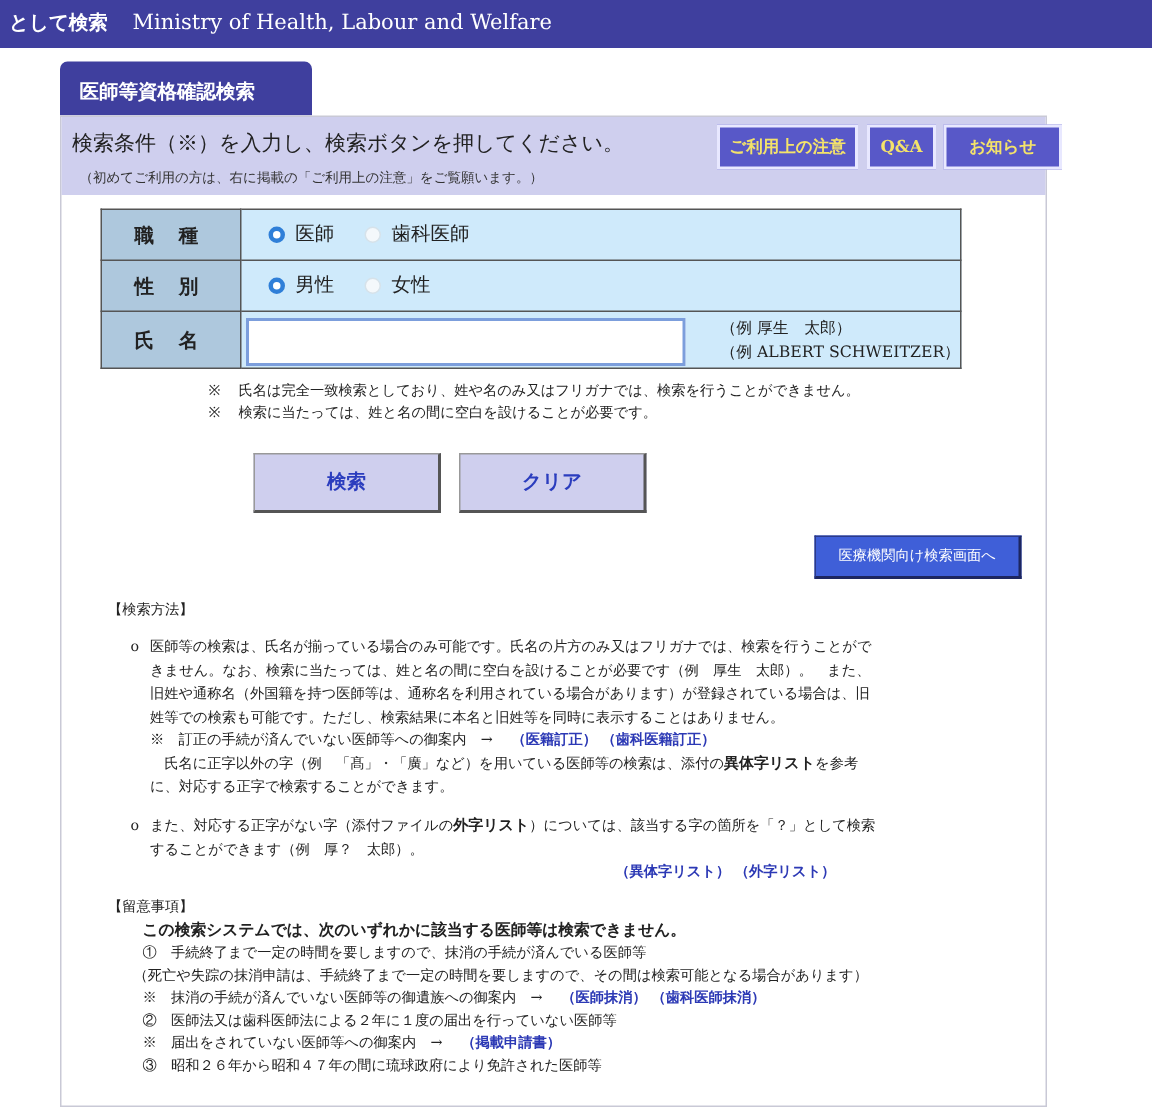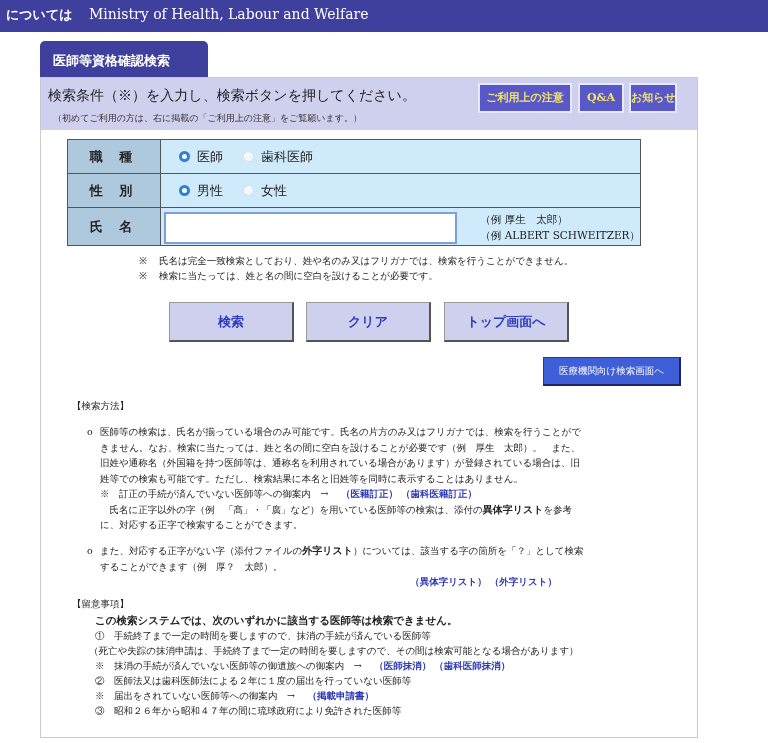--- a/index.html
+++ b/index.html
@@ -49,34 +49,34 @@
   .caution { position: absolute; left: 46px; top: 535px; font-size: 9.5px; line-height: 15px; white-space: nowrap; }
   .caution .h { font-weight: bold; font-size: 10.5px; margin-left: 8px; }
   .caution .ln { padding-left: 8px; }
   .caution .ln2 { padding-left: 2px; }
 </style>
 </head>
 <body>
 
 <div class="topbar">
   <div class="ttl">
-    <span class="jp">については</span>
+    <span class="jp">として検索</span>
     <span>Ministry of Health, Labour and Welfare</span>
   </div>
 </div>
 
 <div class="tab">医師等資格確認検索</div>
 
 <div class="panel">
   <div class="instr">
     <div class="main">検索条件（※）を入力し、検索ボタンを押してください。</div>
     <div class="sub">（初めてご利用の方は、右に掲載の「ご利用上の注意」をご覧願います。）</div>
     <div class="hbtn" style="left:437px;width:94px;">ご利用上の注意</div>
     <div class="hbtn" style="left:537px;width:46px;">Q&amp;A</div>
-    <div class="hbtn" style="left:588px;width:48px;">お知らせ</div>
+    <div class="hbtn" style="left:588px;width:79px;">お知らせ</div>
   </div>
 
   <table class="form">
     <tbody>
         <tr class="r1">
       <td class="lbl">職 種</td>
       <td class="val" colspan="2">
         <label class="radio-opt">
           <span class="rdot on"></span>
           <span>医師</span>
@@ -113,21 +113,20 @@
   </tbody>
     </table>
 
   <div class="notes">
     <div><span>※</span><span>氏名は完全一致検索としており、姓や名のみ又はフリガナでは、検索を行うことができません。</span></div>
     <div><span>※</span><span>検索に当たっては、姓と名の間に空白を設けることが必要です。</span></div>
   </div>
 
   <div class="bbtn" style="left:128px;">検索</div>
   <div class="bbtn" style="left:265px;">クリア</div>
-  <div class="bbtn" style="left:403px;">トップ画面へ</div>
 
   <div class="medbtn">医療機関向け検索画面へ</div>
 
   <div class="sec-h" style="top:322px;">【検索方法】</div>
 
   <div class="bullet" style="top:346px;">
     <span class="dot">o</span>
     <div class="txt">
       <div>医師等の検索は、氏名が揃っている場合のみ可能です。氏名の片方のみ又はフリガナでは、検索を行うことがで</div>
       <div>きません。なお、検索に当たっては、姓と名の間に空白を設けることが必要です（例　厚生　太郎）。　また、</div>

